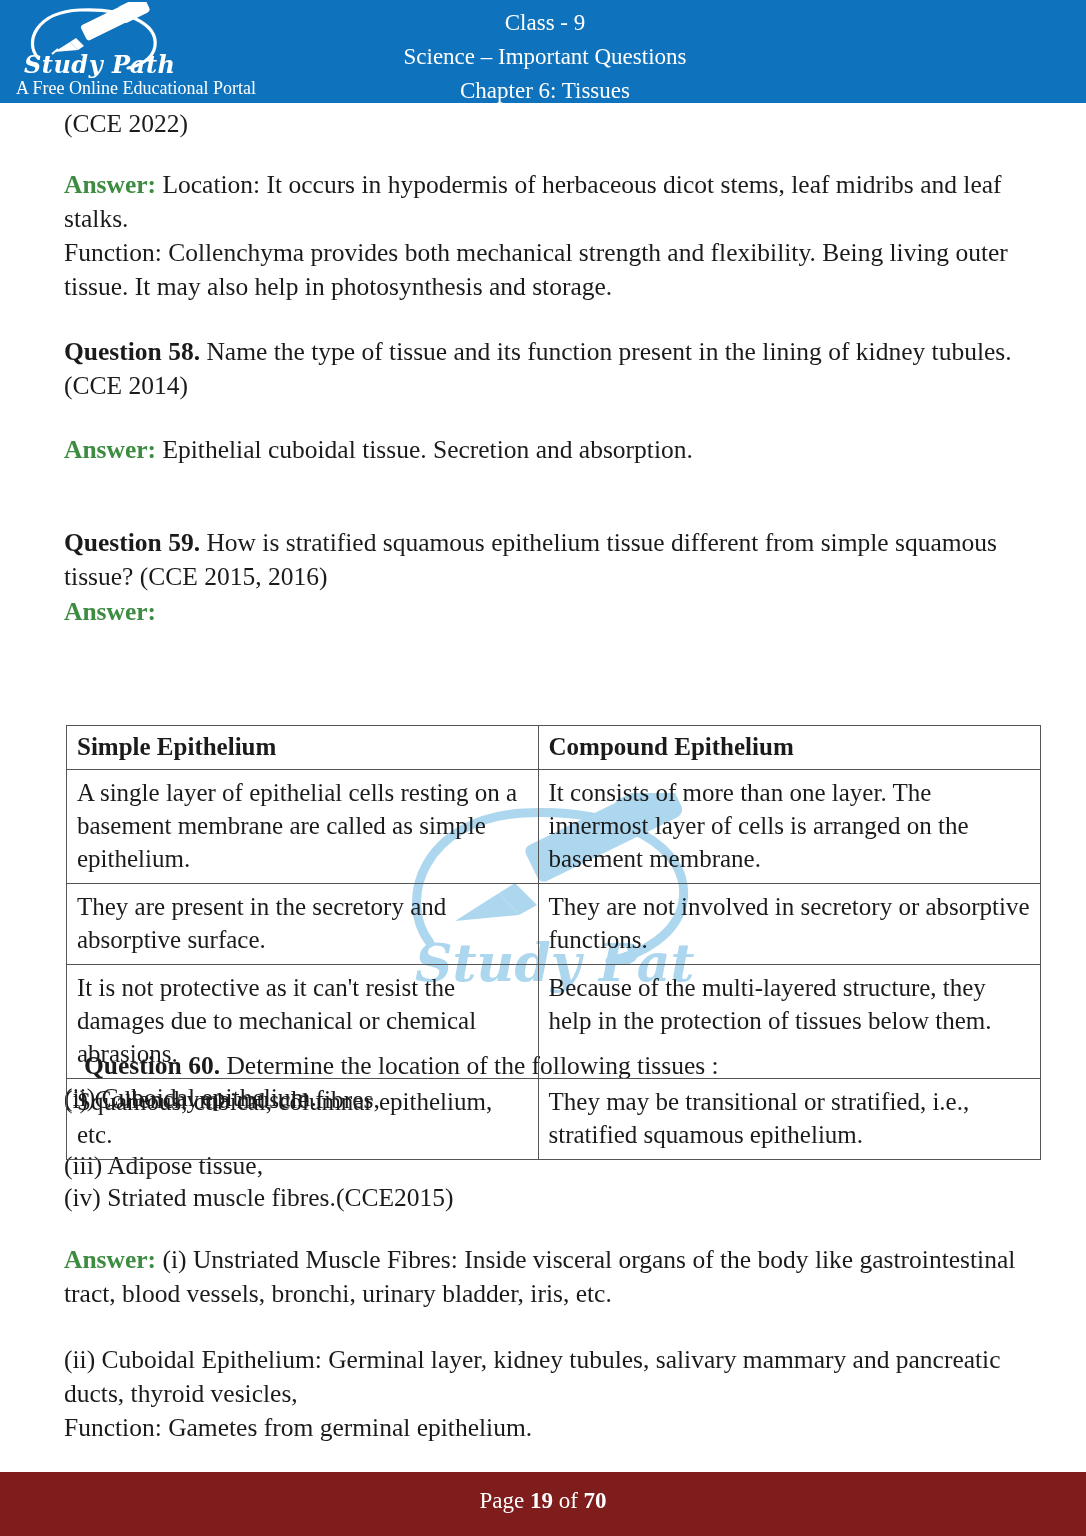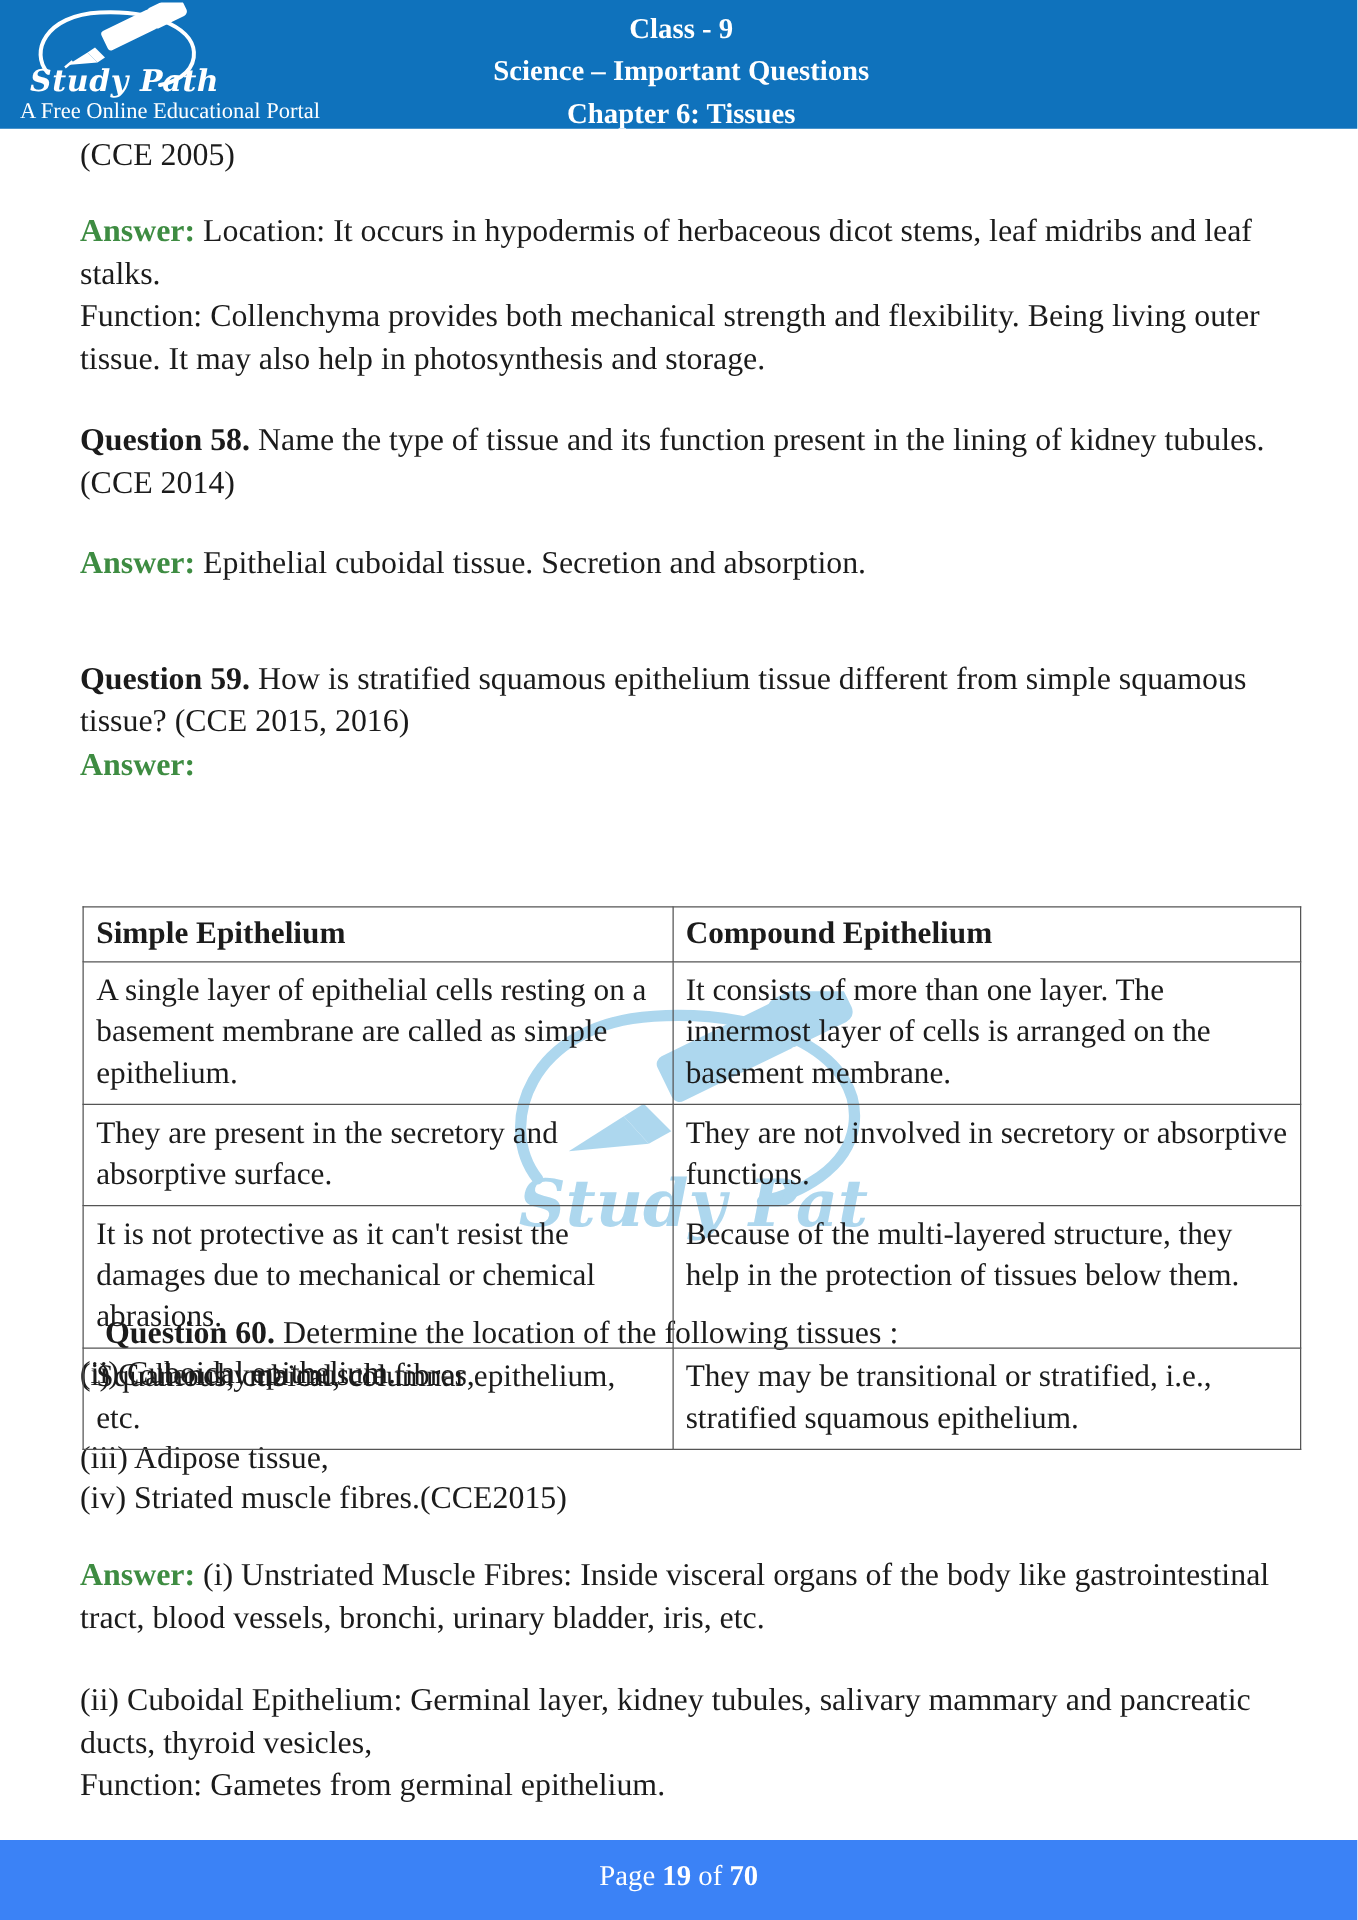--- a/index.html
+++ b/index.html
@@ -61,21 +61,20 @@
     color: #ffffff;
     white-space: nowrap;
   }
   .header-titles {
     position: absolute;
     left: 300px;
     top: 6px;
     width: 490px;
     text-align: center;
     color: #ffffff;
-    font-weight: bold;
   }
   .header-titles div {
     font-family: "Liberation Serif", serif;
     font-size: 23px;
     line-height: 1.48;
     white-space: nowrap;
   }
 
   
   .content {
@@ -142,21 +141,21 @@
     padding-bottom: 6px;
   }
 
   
   .footer {
     position: absolute;
     left: 0;
     top: 1472px;
     width: 1086px;
     height: 64px;
-    background: #3b82f6;
+    background: #7f1d1d;
   }
   .footer-text {
     position: absolute;
     top: 16px;
     left: 0;
     width: 1086px;
     text-align: center;
     color: #ffffff;
     font-family: "Liberation Serif", serif;
     font-size: 23px;
@@ -183,21 +182,21 @@
 
   <div class="header-titles">
     <div>Class - 9</div>
     <div>Science – Important Questions</div>
     <div>Chapter 6: Tissues</div>
   </div>
 </div>
 
 <div class="content">
 
-  <div class="para" style="top:4px;">(CCE 2005)</div>
+  <div class="para" style="top:4px;">(CCE 2022)</div>
 
   <div class="para" style="top:65px;">
     <span class="answer-label">Answer:</span><span> Location: It occurs in hypodermis of herbaceous dicot stems, leaf midribs and leaf stalks.</span>
   </div>
 
   <div class="para" style="top:133px;">Function: Collenchyma provides both mechanical strength and flexibility. Being living outer tissue. It may also help in photosynthesis and storage.</div>
 
   <div class="para" style="top:232px;">
     <span class="q-label">Question 58.</span><span> Name the type of tissue and its function present in the lining of kidney tubules. (CCE 2014)</span>
   </div>

